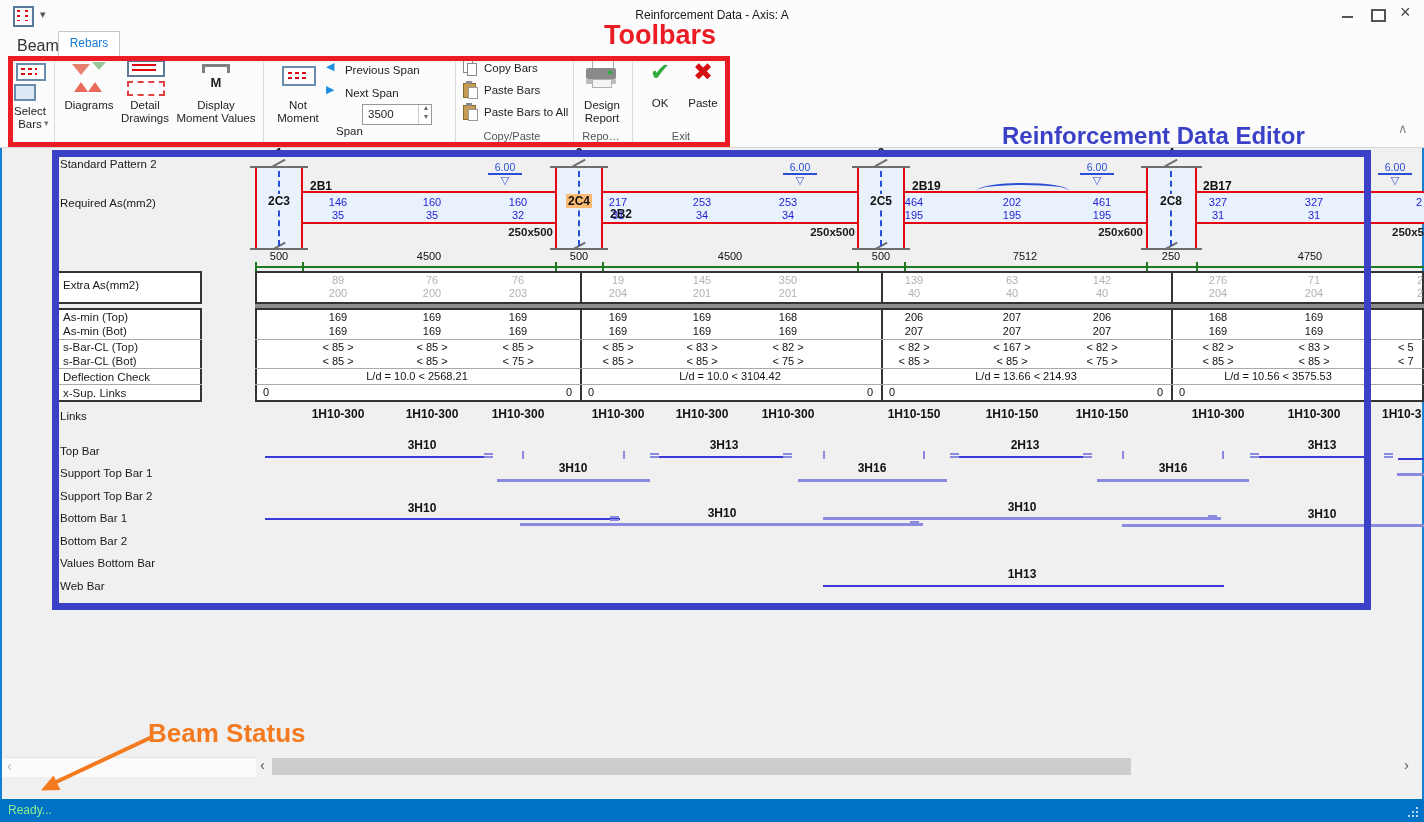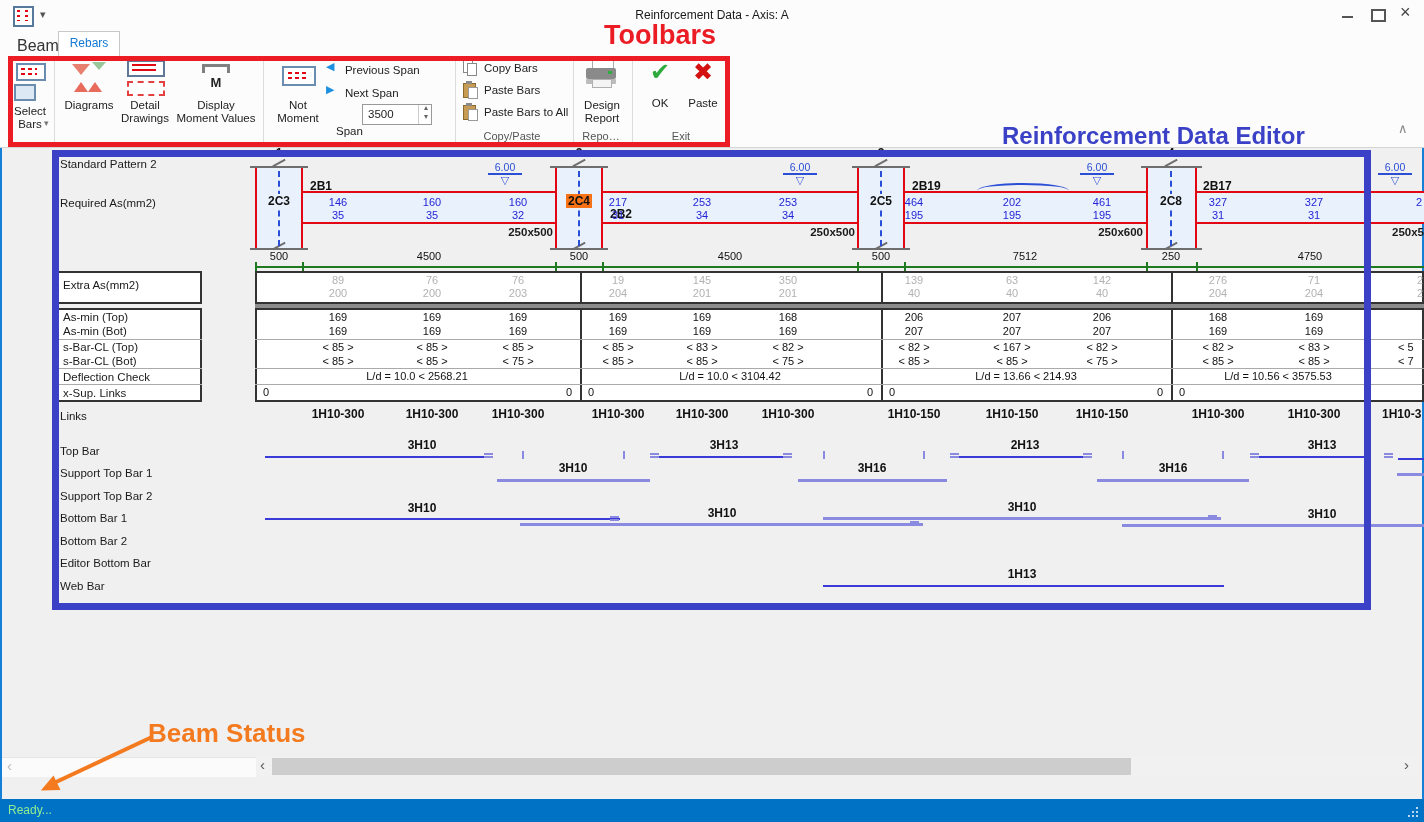--- a/index.html
+++ b/index.html
@@ -184,21 +184,21 @@
   <div class="a" style="left:1398px;top:121px;font-size:13px;color:#888;">∧</div>
 
   <div class="a t12" style="left:60px;top:158px;">Standard Pattern 2</div>
   <div class="a t12" style="left:60px;top:197px;">Required As(mm2)</div>
   <div class="a t12" style="left:60px;top:410px;">Links</div>
   <div class="a t12" style="left:60px;top:445px;">Top Bar</div>
   <div class="a t12" style="left:60px;top:467px;">Support Top Bar 1</div>
   <div class="a t12" style="left:60px;top:490px;">Support Top Bar 2</div>
   <div class="a t12" style="left:60px;top:512px;">Bottom Bar 1</div>
   <div class="a t12" style="left:60px;top:535px;">Bottom Bar 2</div>
-  <div class="a t12" style="left:60px;top:557px;">Editor Bottom Bar</div>
+  <div class="a t12" style="left:60px;top:557px;">Values Bottom Bar</div>
   <div class="a t12" style="left:60px;top:580px;">Web Bar</div>
 
   <div class="a colfill" style="left:255px;top:168px;width:48px;height:82px;"></div>
   <div class="a capl" style="left:250px;top:166px;width:58px;height:2px;"></div>
   <div class="a capl" style="left:250px;top:248px;width:58px;height:2px;"></div>
   <div class="a capl" style="left:272px;top:162px;width:14px;height:2px;transform:rotate(-28deg);"></div>
   <div class="a capl" style="left:272px;top:245px;width:14px;height:2px;transform:rotate(-28deg);"></div>
   <div class="a redl" style="left:255px;top:168px;width:2px;height:80px;"></div>
   <div class="a redl" style="left:301px;top:168px;width:2px;height:80px;"></div>
   <div class="a dashc" style="left:278px;top:171px;height:75px;"></div>
@@ -206,21 +206,21 @@
   <div class="a cx barlbl redt" style="left:279px;top:146px;">1</div>
 
   <div class="a colfill" style="left:555px;top:168px;width:48px;height:82px;"></div>
   <div class="a capl" style="left:550px;top:166px;width:58px;height:2px;"></div>
   <div class="a capl" style="left:550px;top:248px;width:58px;height:2px;"></div>
   <div class="a capl" style="left:572px;top:162px;width:14px;height:2px;transform:rotate(-28deg);"></div>
   <div class="a capl" style="left:572px;top:245px;width:14px;height:2px;transform:rotate(-28deg);"></div>
   <div class="a redl" style="left:555px;top:168px;width:2px;height:80px;"></div>
   <div class="a redl" style="left:601px;top:168px;width:2px;height:80px;"></div>
   <div class="a dashc" style="left:578px;top:171px;height:75px;"></div>
-  <div class="a cx barlbl" style="left:579px;top:194px;background:#f97316;padding:0 2px;text-align:right;">2C4</div>
+  <div class="a cx barlbl" style="left:579px;top:194px;background:#fdba74;padding:0 2px;text-align:right;">2C4</div>
   <div class="a cx barlbl redt" style="left:579px;top:146px;">2</div>
 
   <div class="a colfill" style="left:857px;top:168px;width:48px;height:82px;"></div>
   <div class="a capl" style="left:852px;top:166px;width:58px;height:2px;"></div>
   <div class="a capl" style="left:852px;top:248px;width:58px;height:2px;"></div>
   <div class="a capl" style="left:874px;top:162px;width:14px;height:2px;transform:rotate(-28deg);"></div>
   <div class="a capl" style="left:874px;top:245px;width:14px;height:2px;transform:rotate(-28deg);"></div>
   <div class="a redl" style="left:857px;top:168px;width:2px;height:80px;"></div>
   <div class="a redl" style="left:903px;top:168px;width:2px;height:80px;"></div>
   <div class="a dashc" style="left:880px;top:171px;height:75px;"></div>

